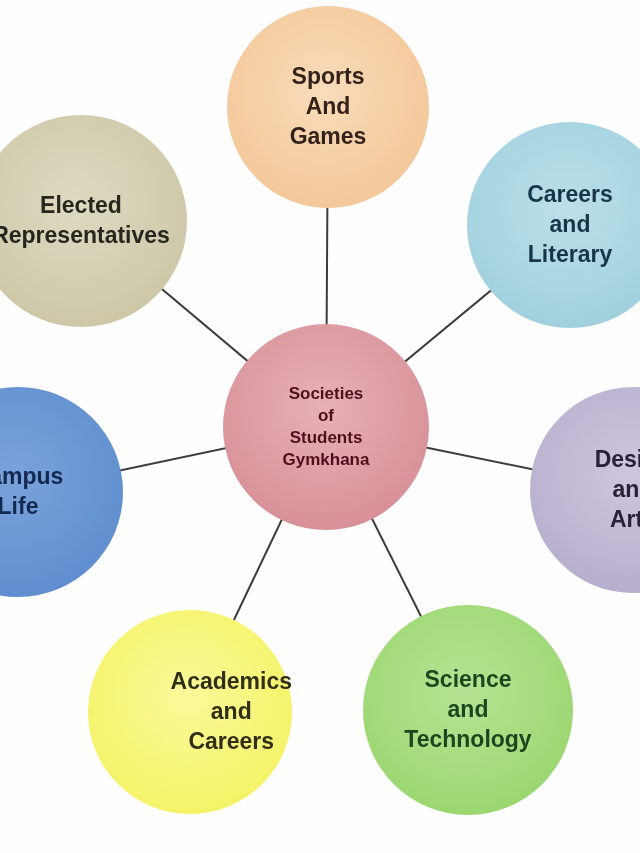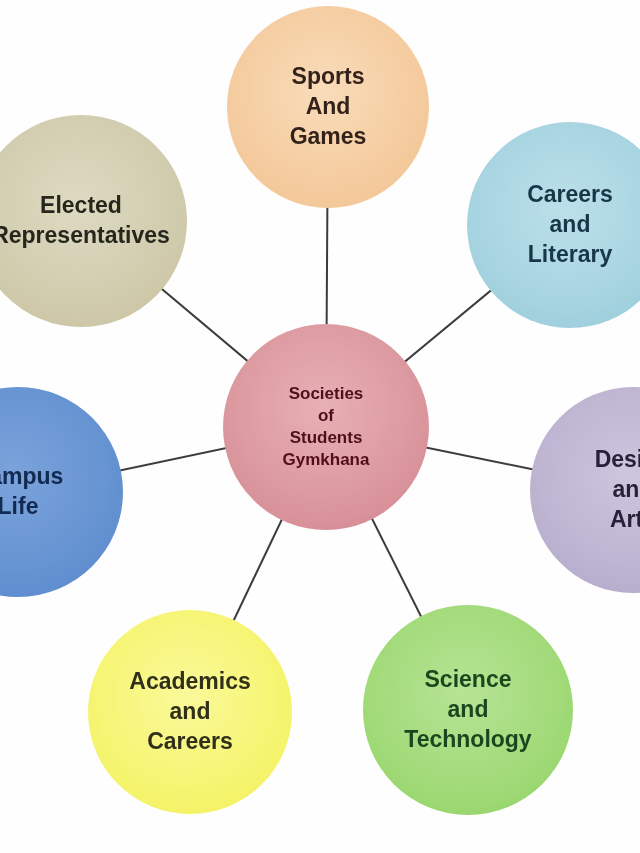--- a/index.html
+++ b/index.html
@@ -77,20 +77,21 @@
     left: 530px; top: 387px; width: 206px; height: 206px;
     background: radial-gradient(circle at 48% 42%, #cdc6de 0%, #beb5d2 55%, #aea4c7 100%);
     color: #272138;
     font-size: 23px;
   }
   .node-academics {
     left: 88px; top: 610px; width: 204px; height: 204px;
     background: radial-gradient(circle at 48% 42%, #faf99a 0%, #f6f575 55%, #f1f055 100%);
     color: #30301a;
     font-size: 23px;
+    justify-content: flex-end;
   }
   .node-science {
     left: 363px; top: 605px; width: 210px; height: 210px;
     background: radial-gradient(circle at 48% 42%, #b6e394 0%, #a3db7b 55%, #8fd160 100%);
     color: #1b471f;
     font-size: 23px;
     align-items: center;
   }
 </style>
 </head>

